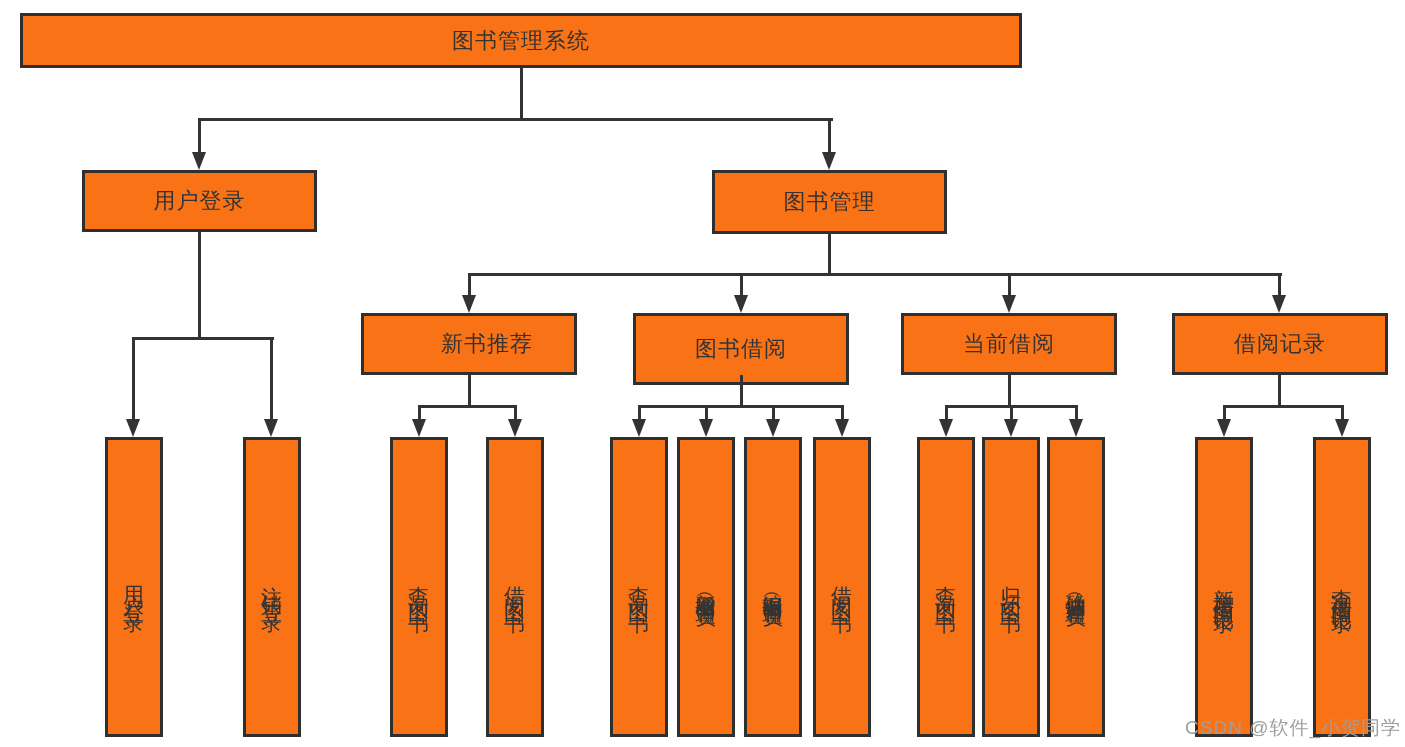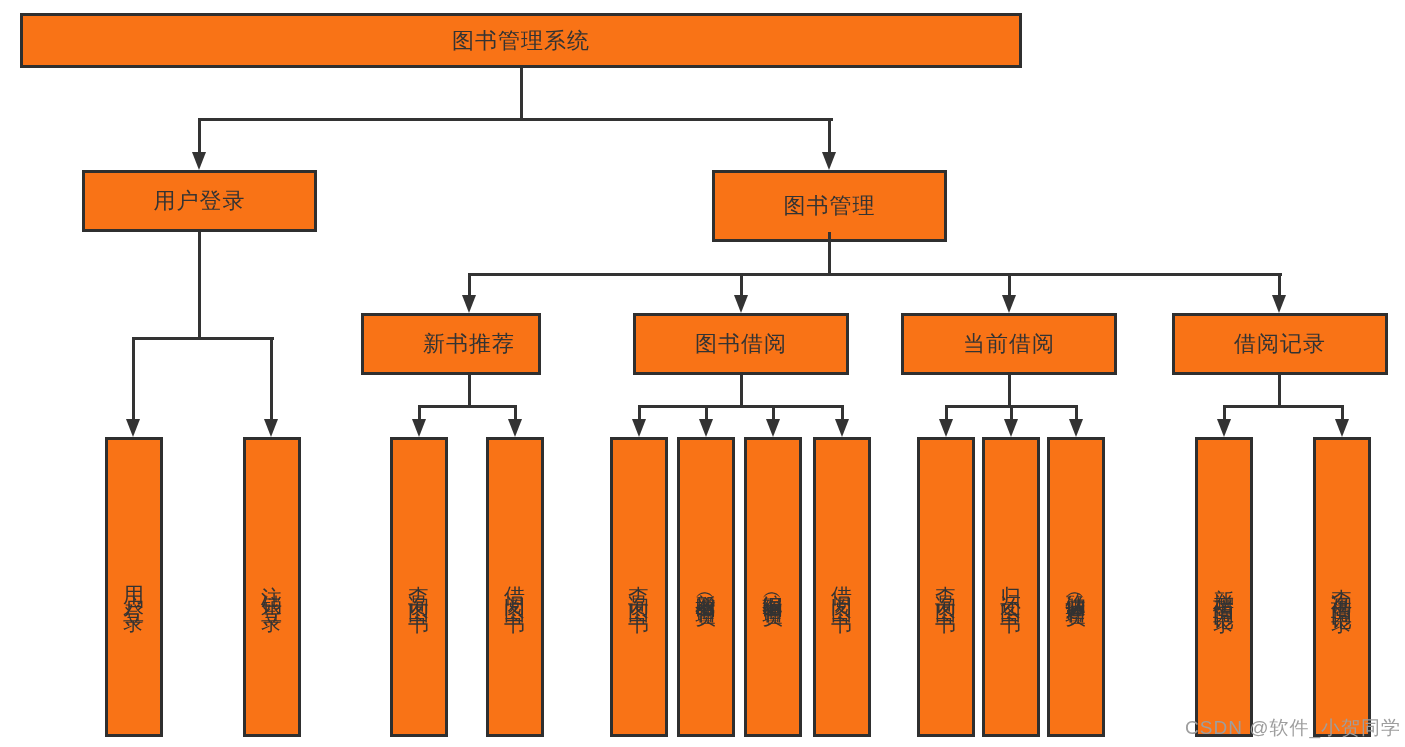--- a/index.html
+++ b/index.html
@@ -68,21 +68,21 @@
   <div class="vline" style="left:520px;top:68px;height:50px;"></div>
   <div class="hline" style="left:198px;top:118px;width:635px;"></div>
   <div class="vline" style="left:198px;top:118px;height:36px;"></div>
   <div class="arrow" style="left:192px;top:152px;"></div>
   <div class="vline" style="left:828px;top:118px;height:36px;"></div>
   <div class="arrow" style="left:822px;top:152px;"></div>
 
   <div class="box" style="left:82px;top:170px;width:235px;height:62px;">
     <span class="hlabel">用户登录</span>
   </div>
-  <div class="box" style="left:712px;top:170px;width:235px;height:72px;">
+  <div class="box" style="left:712px;top:170px;width:235px;height:64px;">
     <span class="hlabel">图书管理</span>
   </div>
 
   <div class="vline" style="left:198px;top:232px;height:105px;"></div>
   <div class="hline" style="left:132px;top:337px;width:142px;"></div>
   <div class="vline" style="left:132px;top:337px;height:84px;"></div>
   <div class="arrow" style="left:126px;top:419px;"></div>
   <div class="vline" style="left:270px;top:337px;height:84px;"></div>
   <div class="arrow" style="left:264px;top:419px;"></div>
 
@@ -90,24 +90,24 @@
   <div class="hline" style="left:468px;top:273px;width:814px;"></div>
   <div class="vline" style="left:468px;top:273px;height:22px;"></div>
   <div class="arrow" style="left:462px;top:295px;"></div>
   <div class="vline" style="left:740px;top:273px;height:22px;"></div>
   <div class="arrow" style="left:734px;top:295px;"></div>
   <div class="vline" style="left:1008px;top:273px;height:22px;"></div>
   <div class="arrow" style="left:1002px;top:295px;"></div>
   <div class="vline" style="left:1278px;top:273px;height:22px;"></div>
   <div class="arrow" style="left:1272px;top:295px;"></div>
 
-  <div class="box" style="left:361px;top:313px;width:180px;height:62px;padding-left:36px;">
+  <div class="box" style="left:361px;top:313px;width:216px;height:62px;padding-left:36px;">
     <span class="hlabel">新书推荐</span>
   </div>
-  <div class="box" style="left:633px;top:313px;width:216px;height:62px;font-family:Liberation Mono, monospace;">
+  <div class="box" style="left:633px;top:313px;width:216px;height:72px;font-family:Liberation Mono, monospace;">
     <span class="hlabel">图书借阅</span>
   </div>
   <div class="box" style="left:1172px;top:313px;width:216px;height:62px;">
     <span class="hlabel">借阅记录</span>
   </div>
   <div class="box" style="left:901px;top:313px;width:216px;height:62px;">
     <span class="hlabel">当前借阅</span>
   </div>
 
   <div class="vline" style="left:468px;top:375px;height:30px;"></div>

